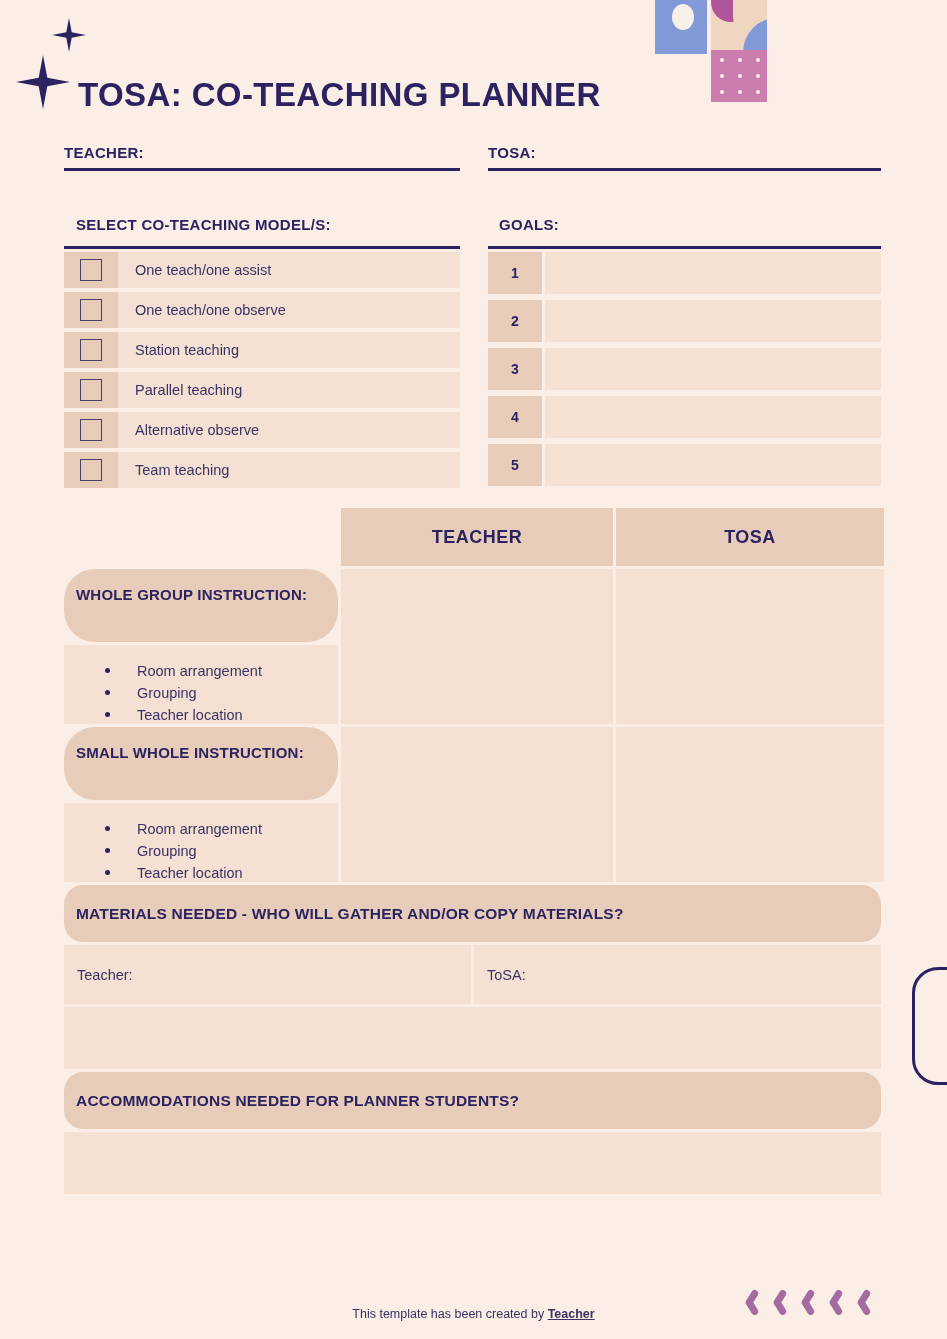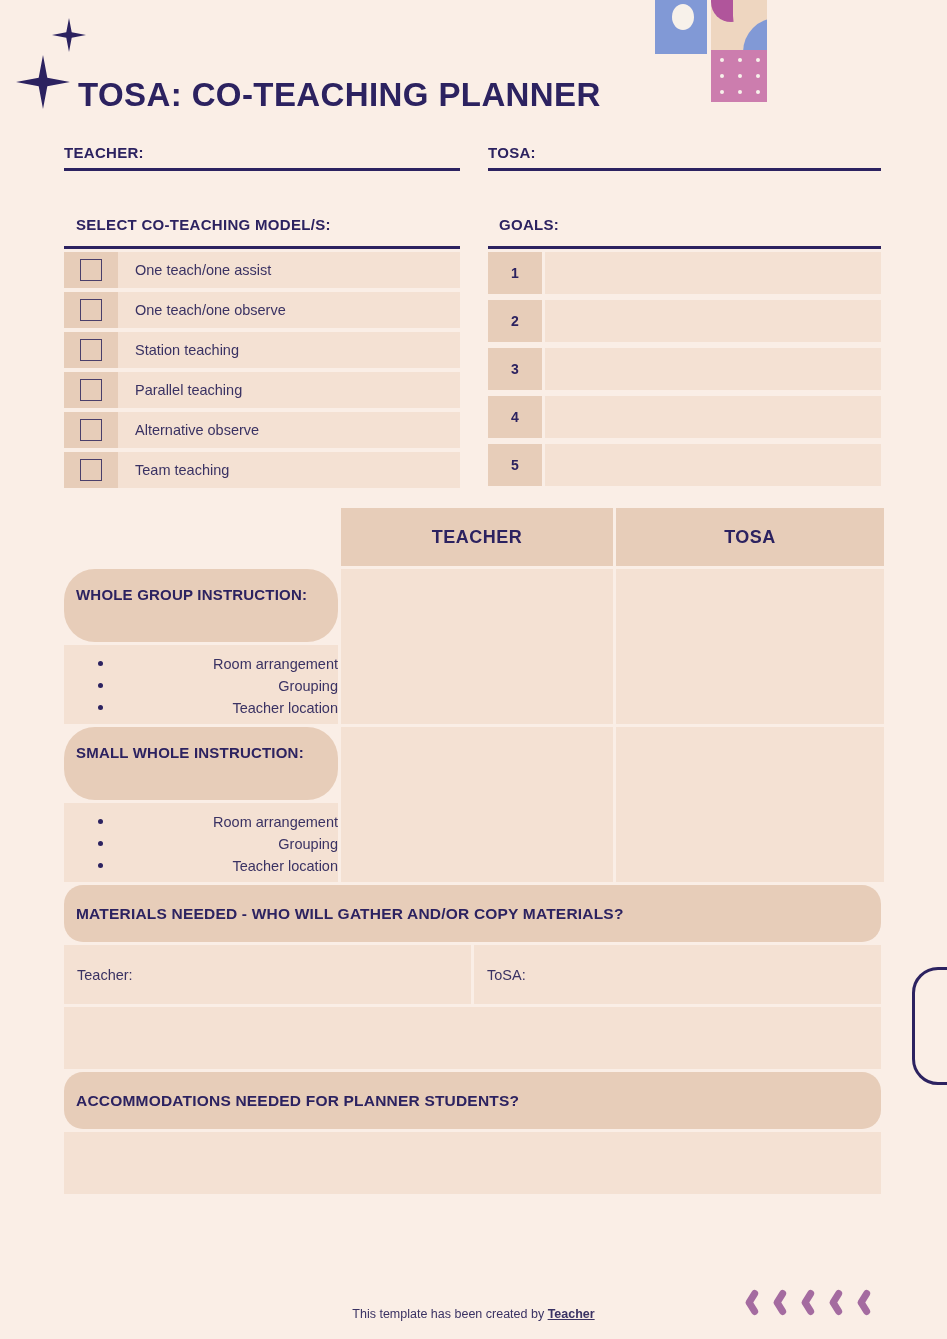--- a/index.html
+++ b/index.html
@@ -272,24 +272,23 @@
     border-radius: 31px;
   }
   .grp-bullets {
     background: #f4e1d3;
     height: 79px;
     padding: 8px 0 0 0;
     box-sizing: border-box;
     margin-top: 3px;
   }
   .grp-bullets ul {
-    margin: 0;
+    margin: 7px;
     padding: 0 0 0 34px;
     list-style: none;
-    text-align: right;
   }
   .grp-bullets li {
     font-size: 14.5px;
     color: #3a3263;
     line-height: 1.52;
     position: relative;
     padding-left: 32px;
   }
   .grp-bullets li::before {
     content: "";

